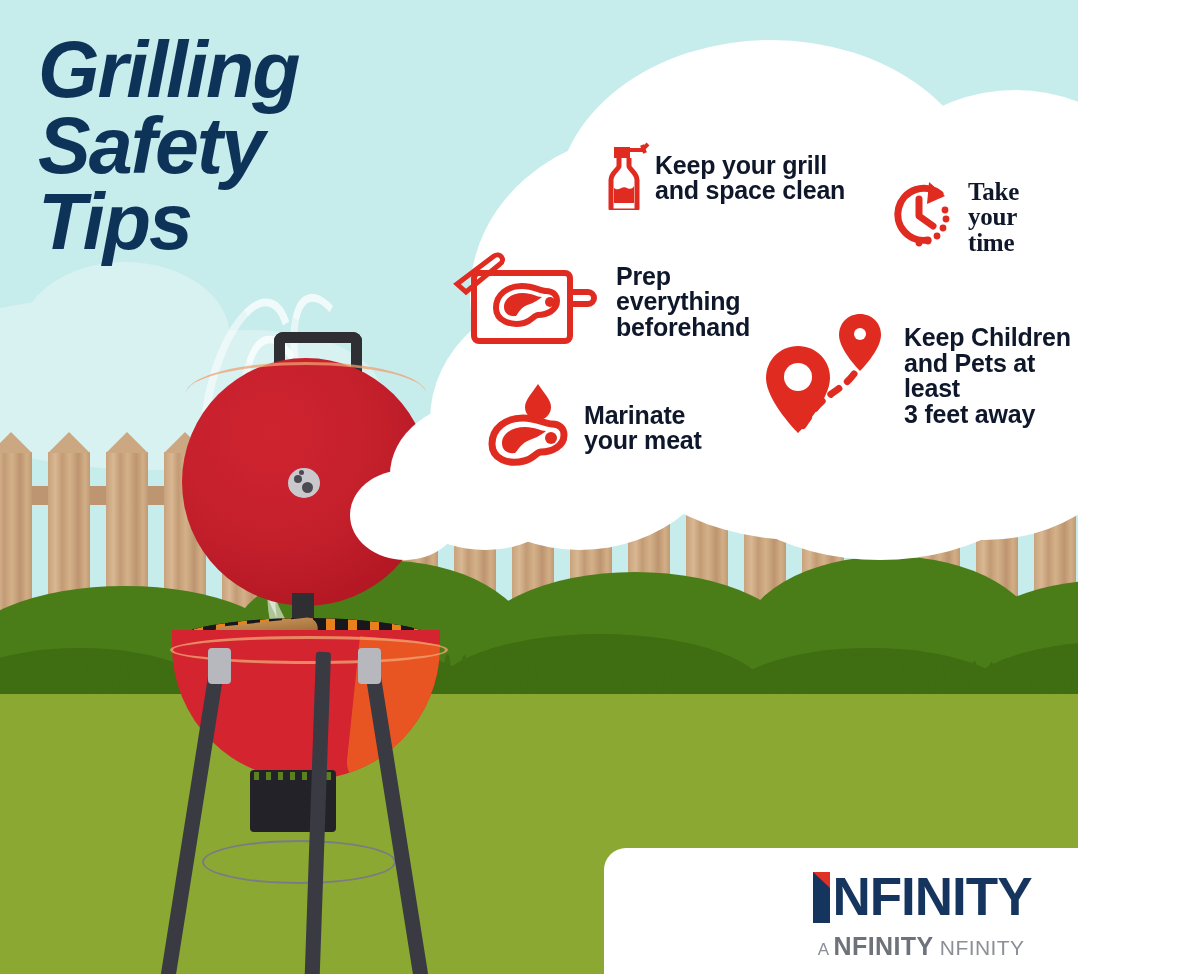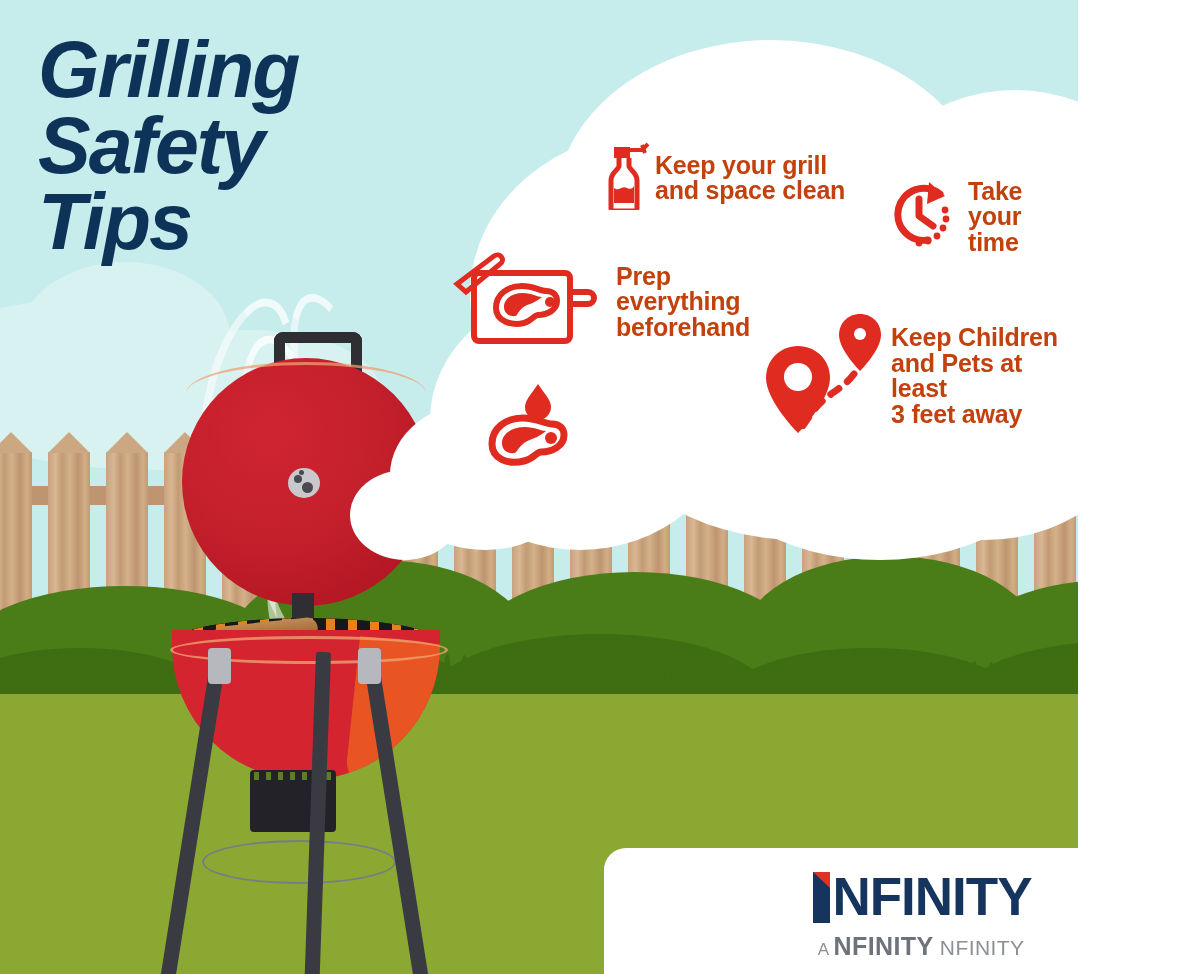--- a/index.html
+++ b/index.html
@@ -63,21 +63,21 @@
   .smoke{position:absolute;border:8px solid rgba(255,255,255,.72);border-radius:50%;
         border-color:rgba(255,255,255,.75) transparent transparent rgba(255,255,255,.55);}
 
   
   .bubble{position:absolute;}
   .blob{position:absolute;background:#fff;border-radius:50%;}
 
   
   .tip{position:absolute;display:flex;align-items:center;}
   .tip .icon{flex:0 0 auto;}
-  .tip .txt{font-weight:bold;color:#c2410c;line-height:1.02;white-space:pre-line;letter-spacing:-.2px;}
+  .tip .txt{font-weight:bold;color:#0f172a;line-height:1.02;white-space:pre-line;letter-spacing:-.2px;}
 
   
   .title{position:absolute;left:38px;top:32px;width:430px;color:#0e3359;
          font-size:79px;font-weight:bold;font-style:italic;line-height:.96;
          letter-spacing:-2px;white-space:pre-line;}
 
   
   .footer{position:absolute;left:566px;top:848px;width:634px;height:126px;background:#fff;border-radius:22px 0 0 0;margin-left:38px;}
   .logo{position:absolute;left:0;top:22px;width:634px;text-align:center;}
   .logo-main{font-size:53px;font-weight:bold;color:#15355e;letter-spacing:-1px;line-height:1;}
@@ -280,21 +280,21 @@
           <path d="M40 3 l3 8" stroke-width="4"></path>
           <path d="M17 16 v8 c0 3 -8 7 -8 14 v28 a3 3 0 0 0 3 3 h20 a3 3 0 0 0 3 -3 v-28 c0 -7 -8 -11 -8 -14 v-8"></path>
         </g>
         <path d="M12 46 c5 4 8 -3 13 0 c4 2 6 0 7 -2 v17 h-20 z" fill="#e02b20"></path>
       </svg>
     </span>
     <span class="txt" style="font-size:25px;margin-left:1px;">Keep your grill
 and space clean</span>
   </div>
 
-  <div class="tip" style="left:878px;top:174px;">
+  <div class="tip" style="left:878px;top:174px;font-family:Liberation Serif, serif;">
     <span class="icon">
       <svg width="82" height="82" viewBox="0 0 82 82">
         <path d="M62 20 A26 26 0 1 0 50 66" fill="none" stroke="#e02b20" stroke-width="7" stroke-linecap="round"></path>
         <path d="M51 8 L67 22 L49 30 Z" fill="#e02b20"></path>
         <path d="M41 25 v17 l14 10" fill="none" stroke="#e02b20" stroke-width="7" stroke-linecap="round" stroke-linejoin="round"></path>
         <g fill="#e02b20">
           <circle cx="67" cy="36" r="3.4"></circle>
             <circle cx="68" cy="45" r="3.4"></circle>
           <circle cx="65" cy="54" r="3.4"></circle>
             <circle cx="59" cy="62" r="3.4"></circle>
@@ -329,34 +329,36 @@
   <div class="tip" style="left:764px;top:312px;">
     <span class="icon">
       <svg width="120" height="124" viewBox="0 0 120 124">
         <path d="M96 2 c-12 0 -21 9 -21 21 c0 15 21 36 21 36 s21 -21 21 -36 c0 -12 -9 -21 -21 -21 z" fill="#e02b20"></path>
         <circle cx="96" cy="22" r="6" fill="#fff"></circle>
         <path d="M34 34 c-18 0 -32 14 -32 32 c0 23 32 55 32 55 s32 -32 32 -55 c0 -18 -14 -32 -32 -32 z" fill="#e02b20"></path>
         <circle cx="34" cy="65" r="14" fill="#fff"></circle>
         <path d="M90 62 C78 78 62 82 50 98 C44 106 40 112 36 118" fill="none" stroke="#e02b20" stroke-width="7" stroke-linecap="round" stroke-dasharray="10 11"></path>
       </svg>
     </span>
-    <span class="txt" style="font-size:25px;margin-left:7px;">Keep Children
+    <span class="txt" style="font-size:25px;margin-left:20px;">Keep Children
 and Pets at least
 3 feet away</span>
   </div>
 
   <div class="tip" style="left:486px;top:382px;">
     <span class="icon">
       <svg width="84" height="88" viewBox="0 0 84 88">
         <path d="M52 2 c-6 9 -13 16 -13 23 a13 13 0 0 0 26 0 c0 -7 -7 -14 -13 -23 z" fill="#e02b20"></path>
         <path d="M6 62 c0 -16 14 -26 31 -26 c14 0 22 6 29 6 c8 0 12 5 12 11 c0 11 -12 17 -23 17 c-5 0 -7 7 -17 9 c-16 4 -32 -2 -32 -17 z" fill="none" stroke="#e02b20" stroke-width="7"></path>
         <path d="M16 61 c0 -10 11 -16 23 -16 c10 0 16 4 21 4 c0 0 -7 6 -14 8 c-12 4 -14 12 -17 14 c-8 1 -13 -3 -13 -10 z" fill="#e02b20"></path>
         <circle cx="65" cy="56" r="6" fill="#e02b20"></circle>
       </svg>
     </span>
+    <span class="txt" style="font-size:25px;margin-left:14px;">Marinate
+your meat</span>
   </div>
 
   <div class="footer">
     <div class="logo">
       <div class="logo-main">
         <span class="redi">
           <svg width="22" height="53" viewBox="0 0 22 53" style="vertical-align:-8px;">
             <path d="M3 2 h17 v51 h-17 z" fill="#15355e"></path>
             <path d="M3 2 h17 v16 z" fill="#e03127"></path>
           </svg>

